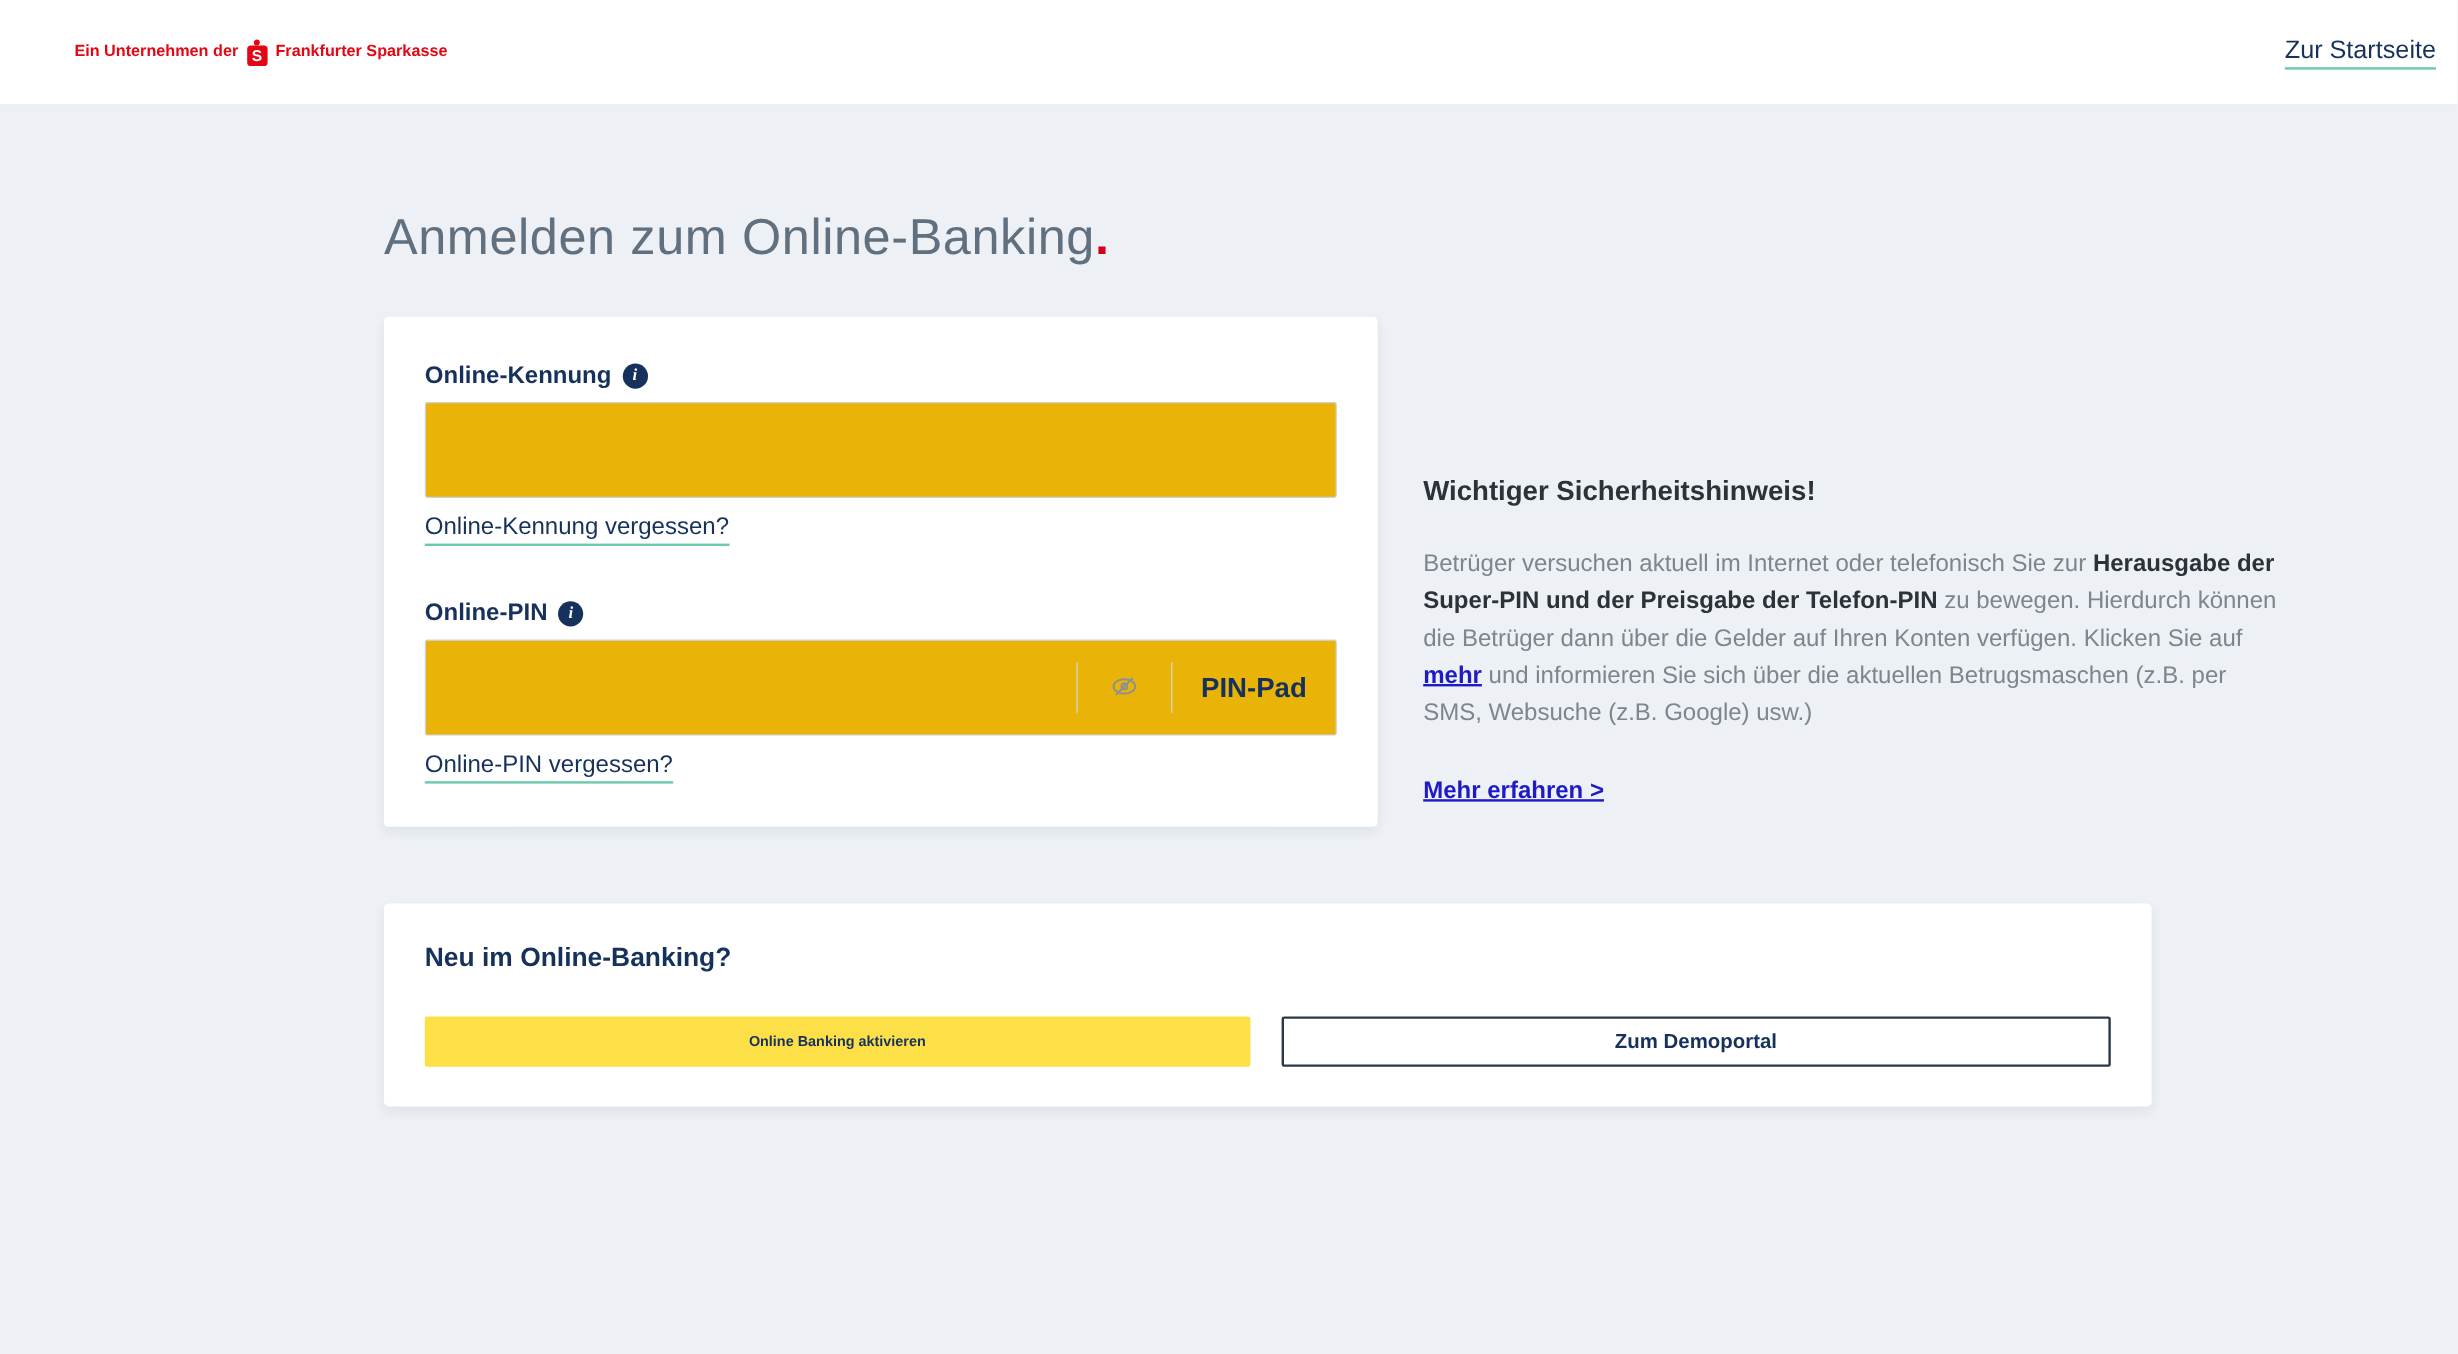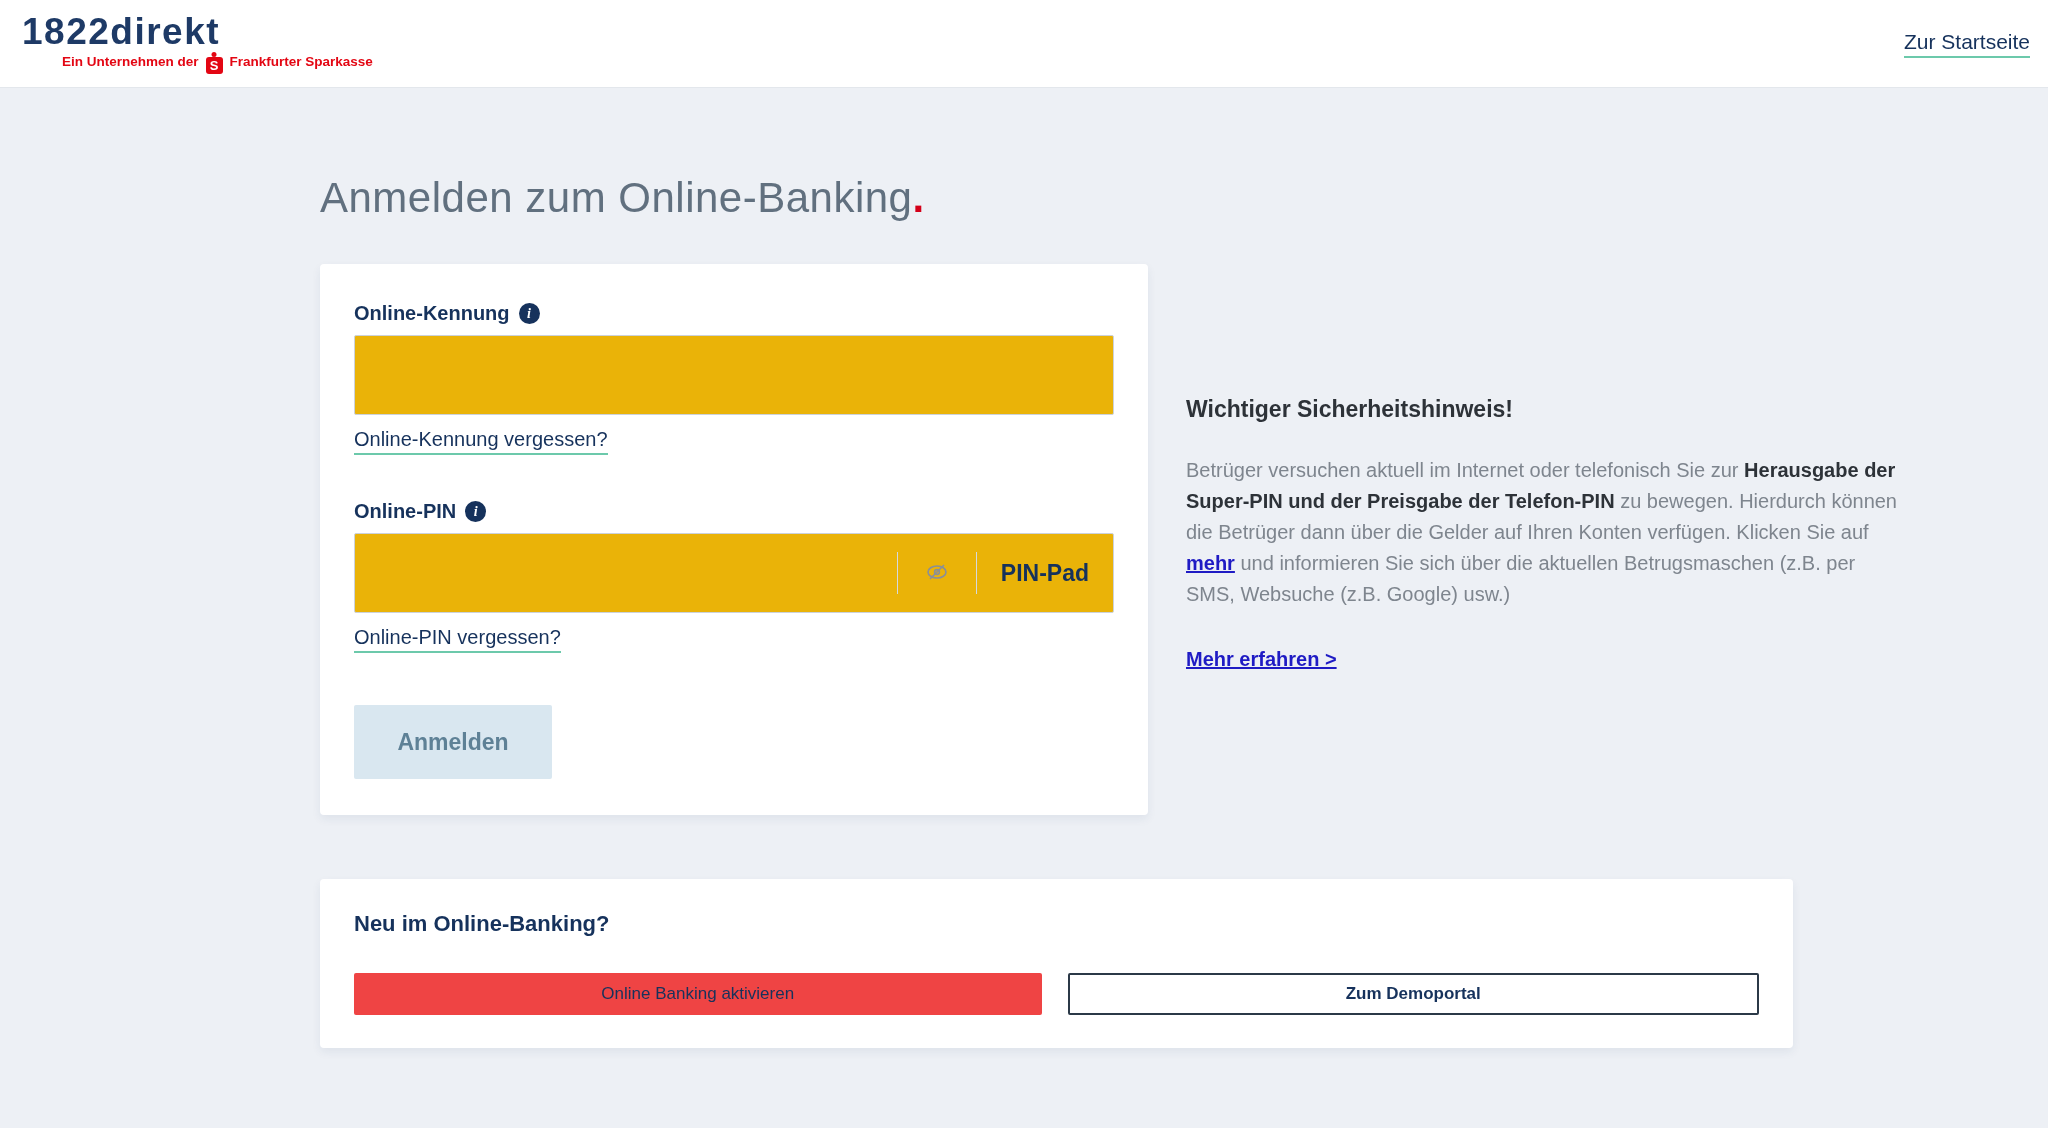--- a/index.html
+++ b/index.html
@@ -244,26 +244,26 @@
     max-width: 1360px;
   }
   .activation-buttons {
     margin-top: 36px;
     display: flex;
     gap: 26px;
   }
   .btn-green {
     flex: 1;
     height: 42px;
-    background: #ef4444;
+    background: #fde047;
     border: none;
     border-radius: 2px;
     font-family: "Liberation Sans", "DejaVu Sans", sans-serif;
-    font-size: 17px;
-    font-weight: 400;
+    font-size: 12px;
+    font-weight: 700;
     color: #16325c;
     cursor: pointer;
   }
   .btn-outline {
     flex: 1;
     height: 42px;
     background: #ffffff;
     border: 2px solid #2b3947;
     border-radius: 2px;
     font-family: "Liberation Sans", "DejaVu Sans", sans-serif;
@@ -271,21 +271,20 @@
     font-weight: 700;
     color: #16325c;
     cursor: pointer;
   }
 </style>
 </head>
 <body>
 
 <div class="header">
   <div class="logo-block">
-    <div class="logo-title">1822direkt</div>
     <div class="logo-tagline">
       <span>Ein Unternehmen der</span>
       <span class="s-icon">S</span>
       <span>Frankfurter Sparkasse</span>
     </div>
   </div>
   <a class="home-link">Zur Startseite</a>
 </div>
 
 <div class="main">
@@ -325,21 +324,20 @@
                 </svg>
               </span>
             </button>
             <span class="addon-divider"></span>
             <button class="pinpad-btn">PIN-Pad</button>
           </div>
         </div>
         <a class="forgot-link">Online-PIN vergessen?</a>
       </div>
 
-      <button class="submit-btn">Anmelden</button>
     </div>
 
     <div class="security-col">
       <div class="security-title">Wichtiger Sicherheitshinweis!</div>
       <p class="security-body"><span>Betrüger versuchen aktuell im Internet oder telefonisch Sie zur </span><span class="bold">Herausgabe der Super-PIN und der Preisgabe der Telefon-PIN</span><span> zu bewegen. Hierdurch können die Betrüger dann über die Gelder auf Ihren Konten verfügen. Klicken Sie auf </span><a class="inline-link">mehr</a><span> und informieren Sie sich über die aktuellen Betrugsmaschen (z.B. per SMS, Websuche (z.B. Google) usw.)</span></p>
       <a class="more-link">Mehr erfahren &gt;</a>
     </div>
   </div>
 
   <div class="activation-card">

